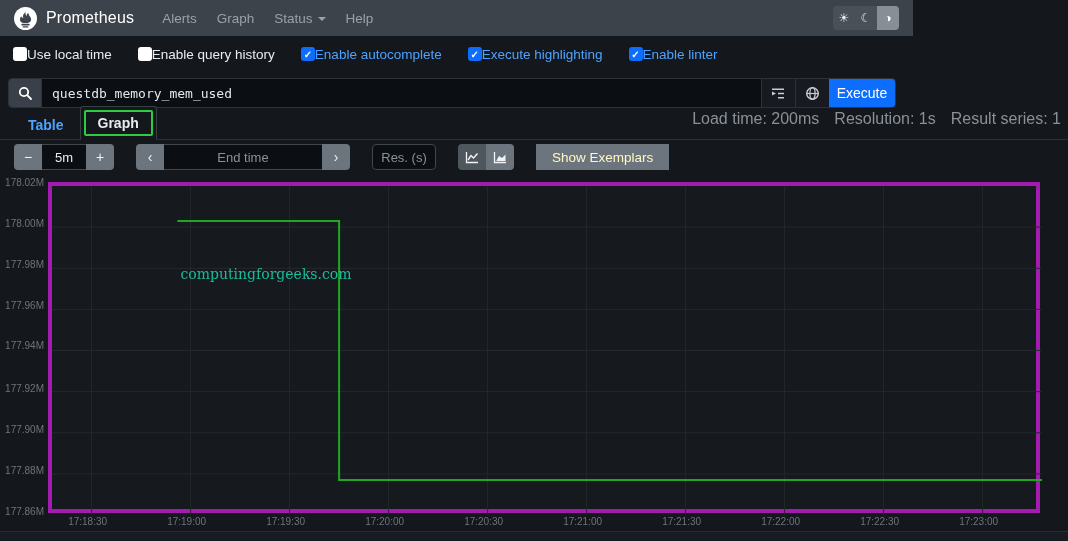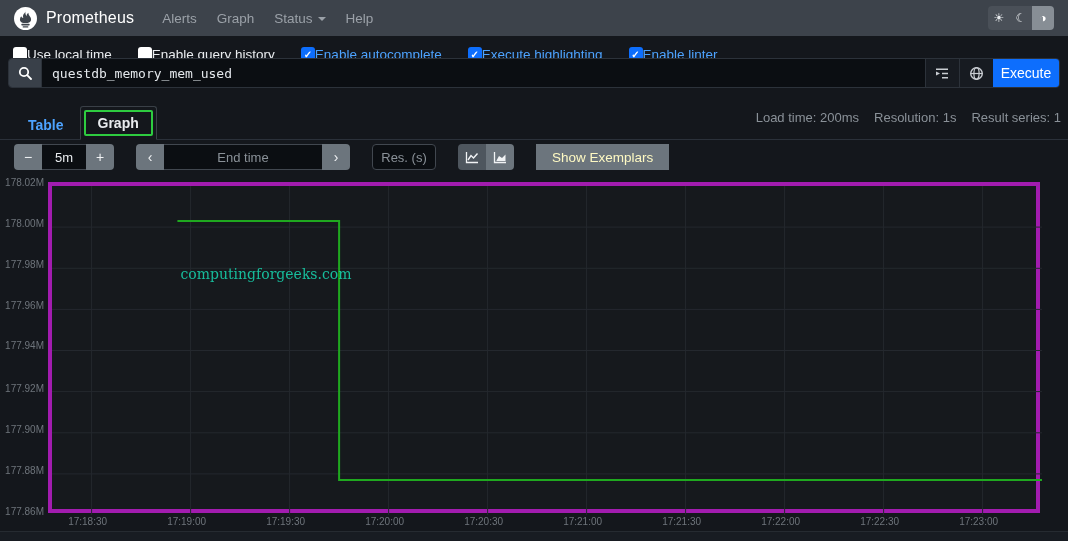--- a/index.html
+++ b/index.html
@@ -6,21 +6,21 @@
   html,body { background:#14171c; }
   .app {
     position: relative; width: 1068px; height: 541px;
     background:#14171c; overflow: hidden;
     font-family: "Liberation Sans", sans-serif;
     color:#e9ecef; font-size: 14px;
   }
 
   
   .navbar {
-    position:absolute; left:0; top:0; width:1068px; height:36px;
+    position:absolute; left:0; top:0; width:913px; height:36px;
     background:#3d434b; display:flex; align-items:center; padding:0 14px;
   }
   .brand { display:flex; align-items:center; gap:9px; margin-right:18px; cursor:pointer; }
   .brand-name { color:#ffffff; font-size:16px; letter-spacing:.2px; }
   .logo { width:23px; height:23px; display:block; }
   .nav-items { display:flex; align-items:center; }
   .nav-item { color:#9ba1a8; font-size:13.5px; padding:0 10px; cursor:pointer; display:flex; align-items:center; gap:5px; }
   .caret { display:inline-block; width:0; height:0; border-left:4px solid transparent; border-right:4px solid transparent; border-top:4px solid #9ba1a8; margin-top:2px; }
   .theme-group { margin-left:auto; display:flex; border-radius:4px; overflow:hidden; }
   .theme-btn {
@@ -41,21 +41,21 @@
     display:flex; align-items:center; justify-content:center;
     font-size:11px; color:#fff; flex:0 0 auto;
   }
   .cb-item.checked .cb { background:#0d6efd; }
   .cb-item.checked .cb::after { content:"✓"; font-weight:bold; font-size:10px; }
   .cb-label { font-size:13.5px; color:#e9ecef; }
   .cb-item.checked .cb-label { color:#4da3ff; }
 
   
   .query-row {
-    position:absolute; left:8px; top:58px; width:1052px; height:30px;
+    position:absolute; left:8px; top:78px; width:888px; height:30px;
     display:flex; border:1px solid #2c323a; border-radius:4px;
   }
   .search-addon {
     width:33px; background:#394049; border-right:1px solid #2c323a;
     display:flex; align-items:center; justify-content:center;
     border-radius:3px 0 0 3px;
   }
   .query-input {
     flex:1; background:#0b0e12; border:none; outline:none; color:#e3e7eb;
     font-family:"DejaVu Sans Mono", monospace; font-size:13px; padding:0 10px;
@@ -81,21 +81,21 @@
   .tab-graph {
     color:#e9ecef; background:#14171c;
     border:1px solid #3a4047; border-bottom-color:#14171c;
     border-radius:3px 3px 0 0; padding:3px;
   }
   .tab-graph .focus-ring {
     display:block; border:2px solid #2ecc40; border-radius:2px; padding:3px 12px;
   }
   .stats {
     position:absolute; right:7px; top:110px; display:flex; gap:15px;
-    font-size:13px; color:#8a9198;
+    font-size:16px; color:#8a9198;
   }
 
   
   .controls { position:absolute; left:14px; top:144px; height:26px; display:flex; gap:22px; }
   .igroup { display:flex; height:26px; border-radius:4px; overflow:hidden; }
   .gbtn {
     background:#6c757d; color:#f1f3f5; border:none; width:28px; height:26px;
     font-size:14px; cursor:pointer; display:flex; align-items:center; justify-content:center;
   }
   .dark-input {

